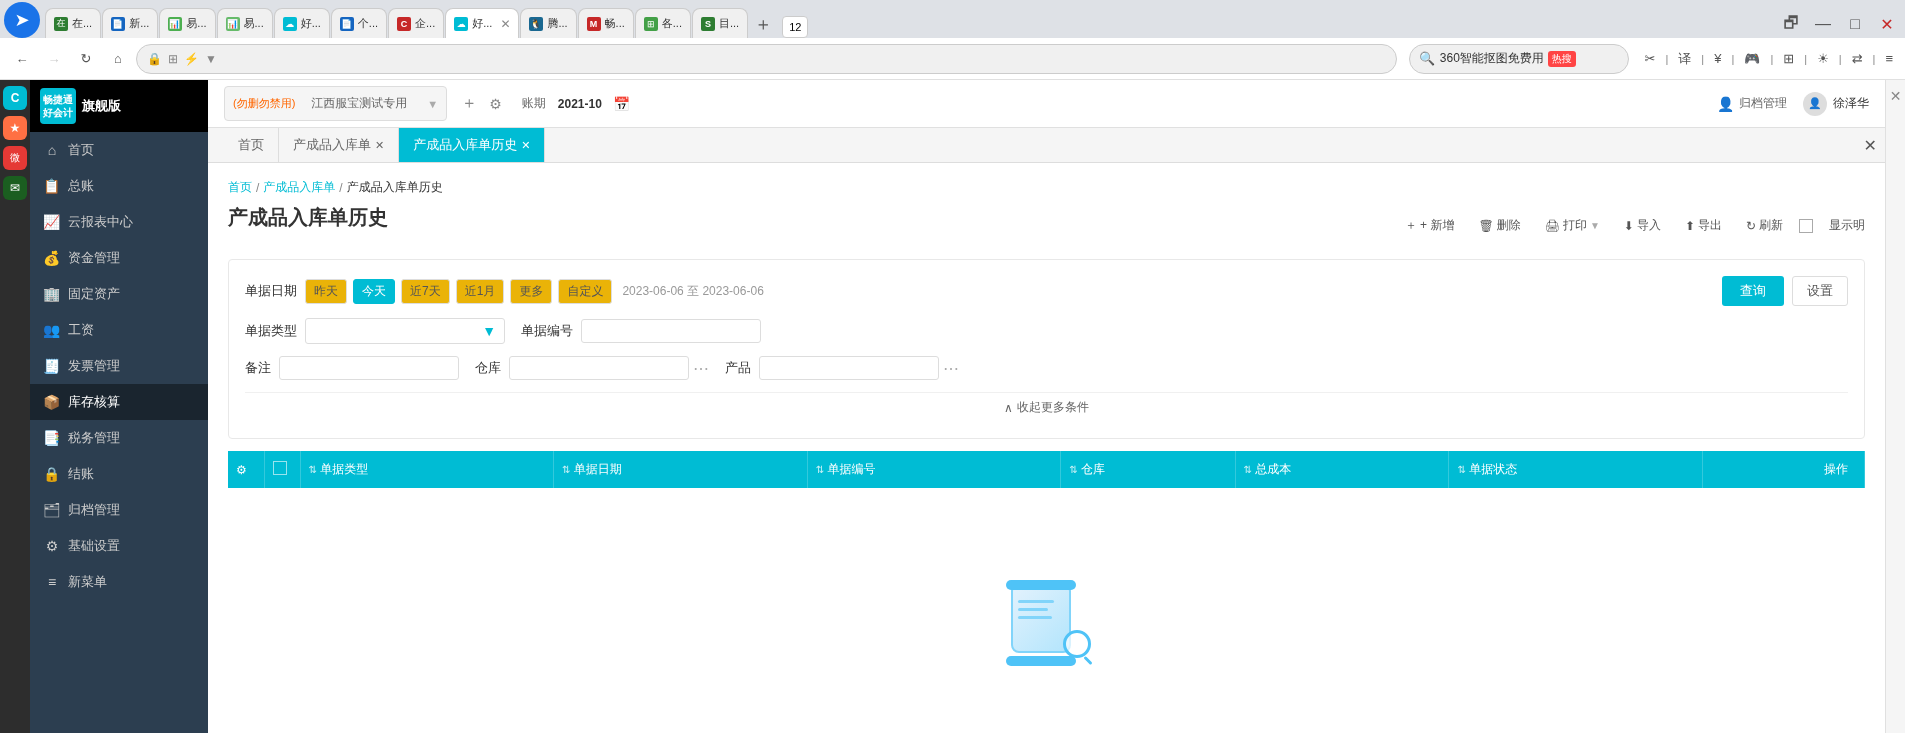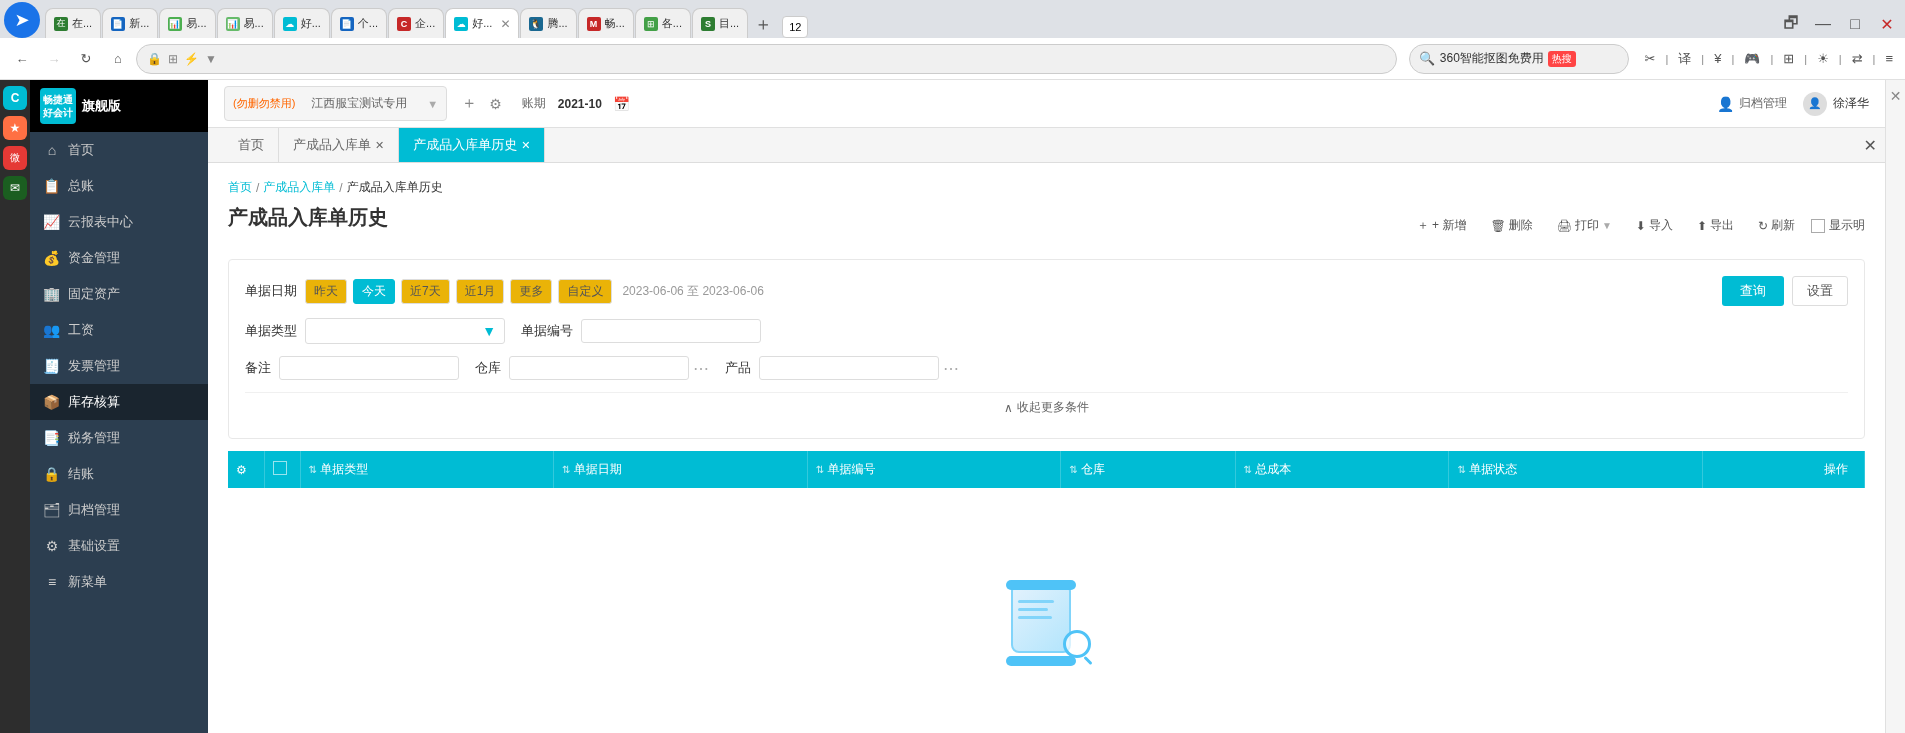--- a/index.html
+++ b/index.html
@@ -373,21 +373,21 @@
             <span>导入</span>
           </button>
           <button class="toolbar-btn">
             <span>⬆</span>
             <span>导出</span>
           </button>
           <button class="toolbar-btn">
             <span>↻</span>
             <span>刷新</span>
           </button>
-          <div style="display:flex;align-items:center;gap:4px;font-size:12px;color:#555;">
+          <div style="display:flex;align-items:center;gap:16px;font-size:12px;color:#555;">
             <span class="checkbox-empty"></span>
             <span>显示明</span>
           </div>
         </div>
       </div>
 
       <div class="search-panel">
 
         <div class="search-row">
           <div class="search-field">

